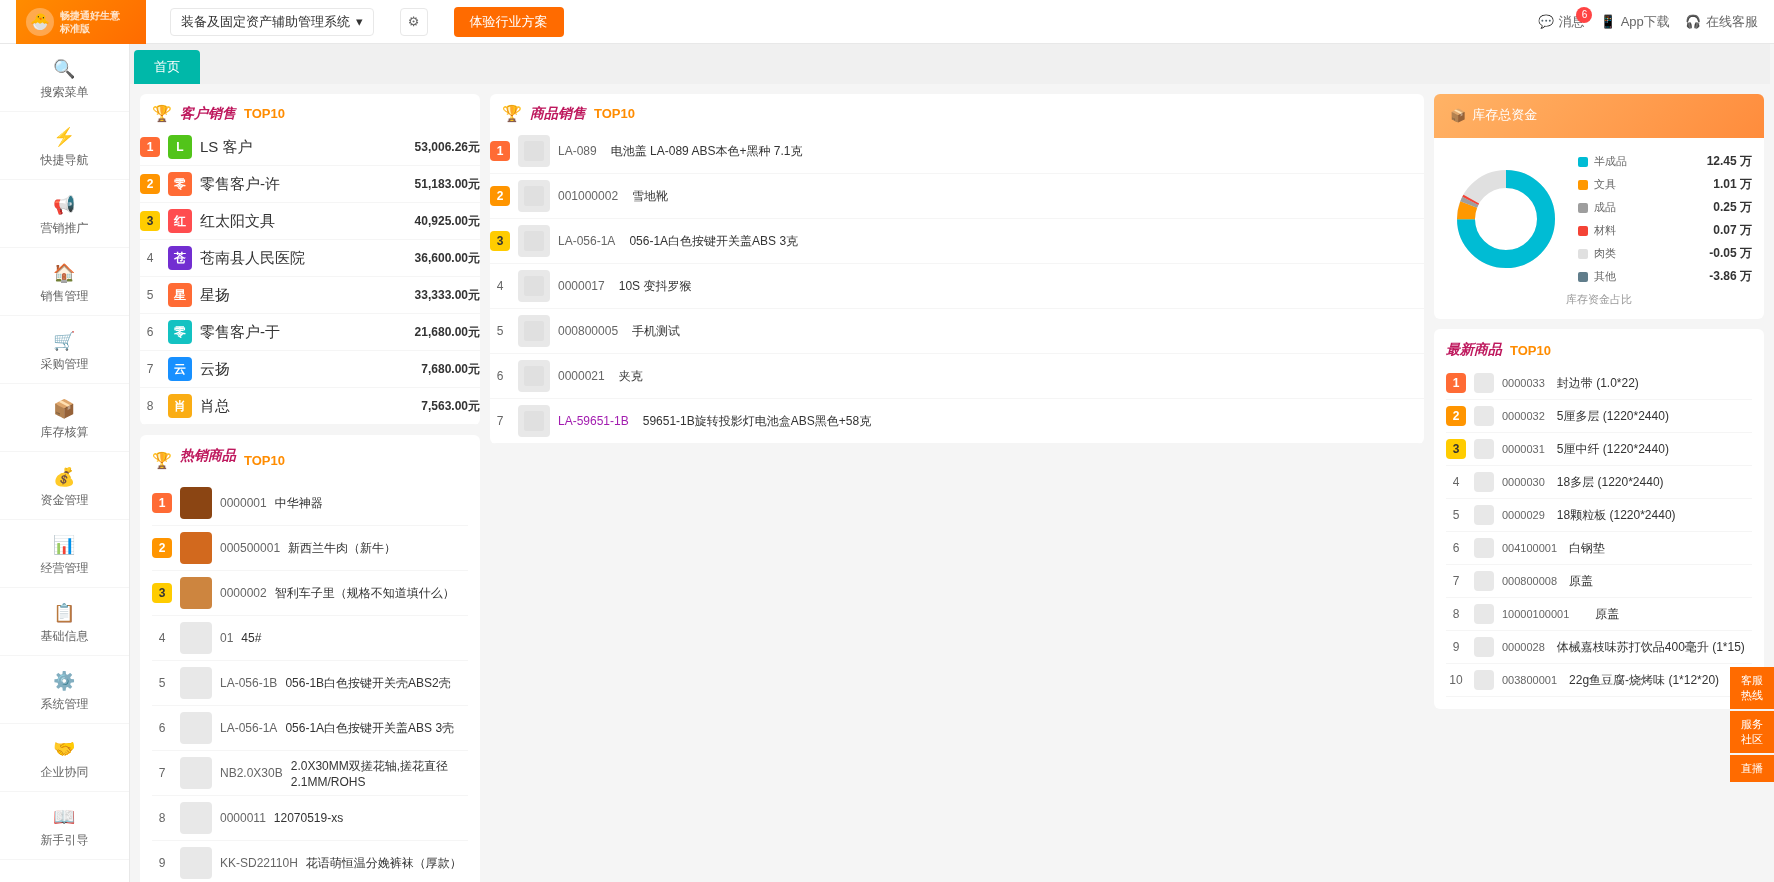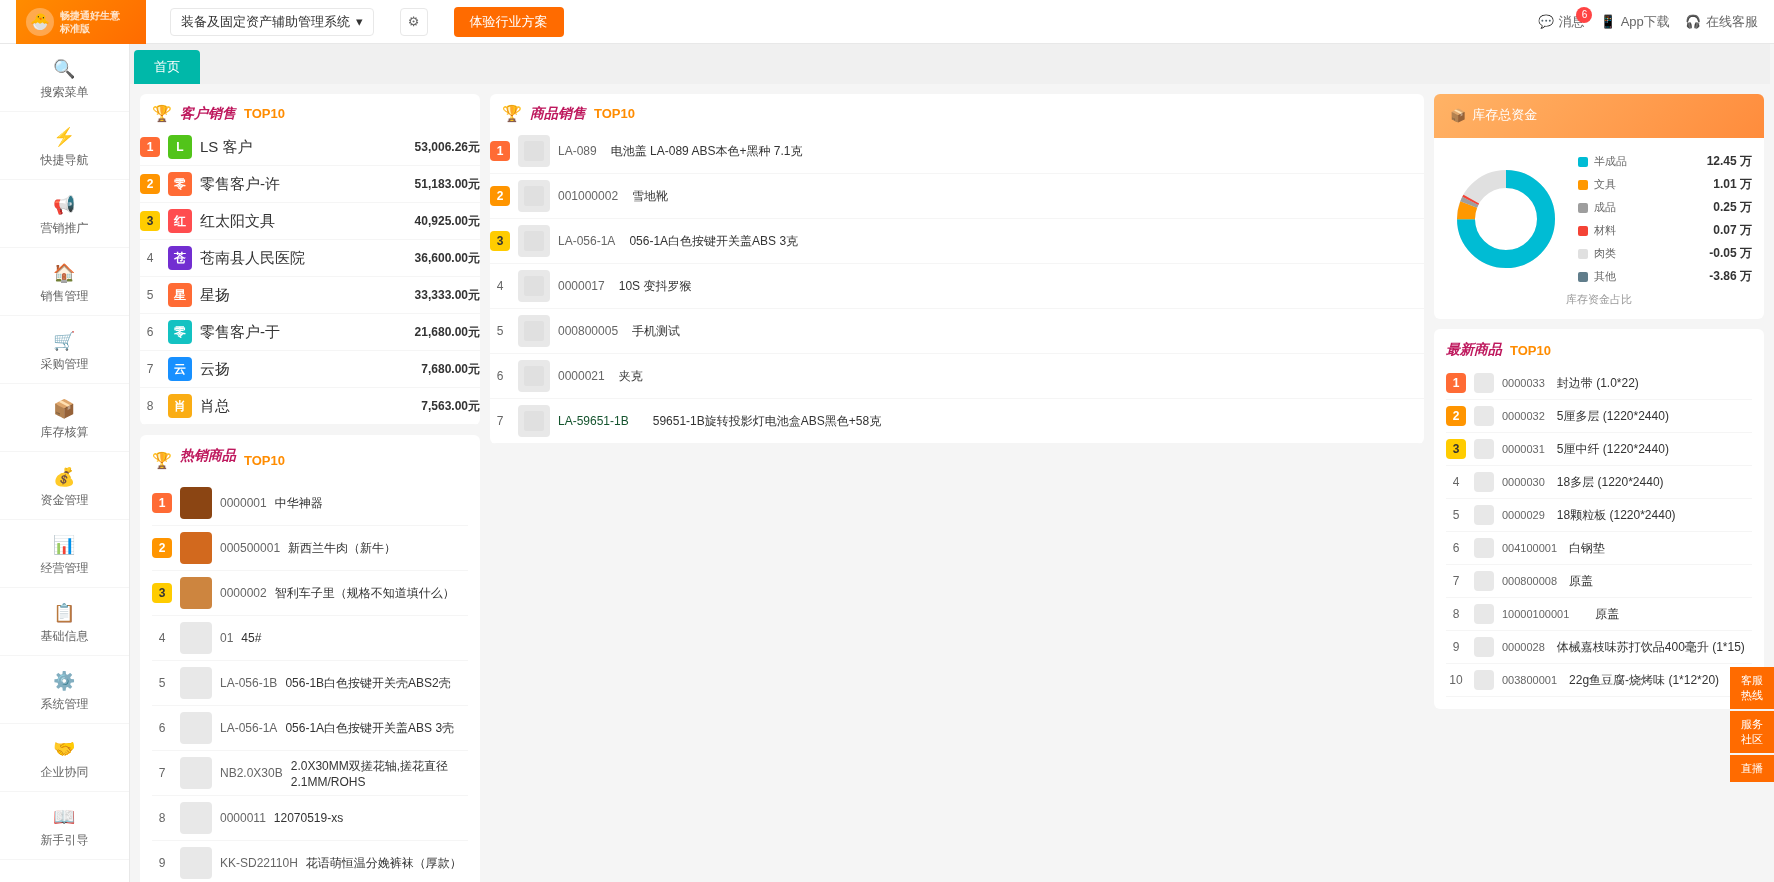--- a/index.html
+++ b/index.html
@@ -652,21 +652,21 @@
           <span style="flex:1;font-size:12px;color:#333">夹克</span>
         </div>
 
         <div class="product-rank-item">
           <span style="color:#666;font-size:12px;width:20px;text-align:center">7</span>
           <div class="product-img">
             <svg width="20" height="20" viewBox="0 0 20 20">
                 <rect width="20" height="20" fill="#e0e0e0" rx="2"></rect>
               </svg>
           </div>
-          <span style="color:#14532d;font-size:12px;margin-right:16px">LA-59651-1B</span>
+          <span style="color:#a21caf;font-size:12px;margin-right:6px">LA-59651-1B</span>
           <span style="flex:1;font-size:12px;color:#333">59651-1B旋转投影灯电池盒ABS黑色+58克</span>
         </div>
 
       </div>
     </div>
   </div>
 
   <div class="panel-right">
 
     <div style="border-radius:6px;overflow:hidden;margin-bottom:10px;">

